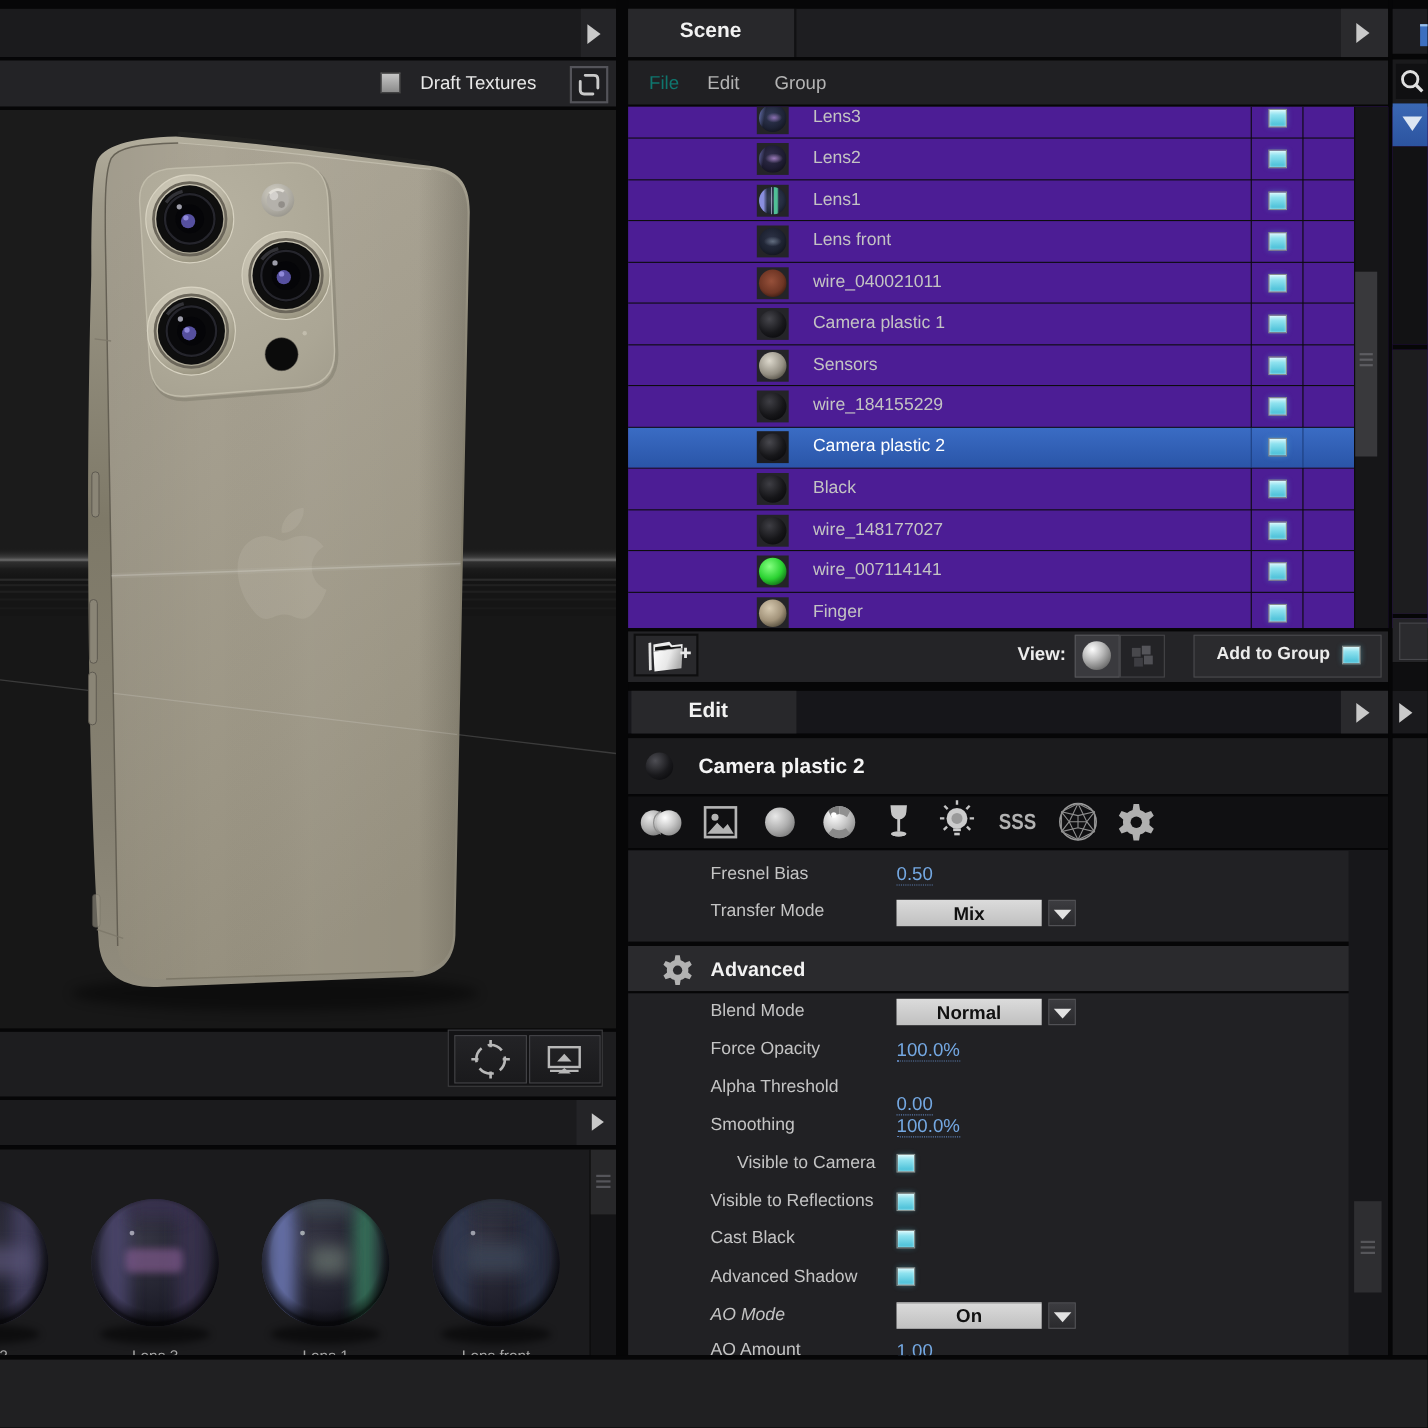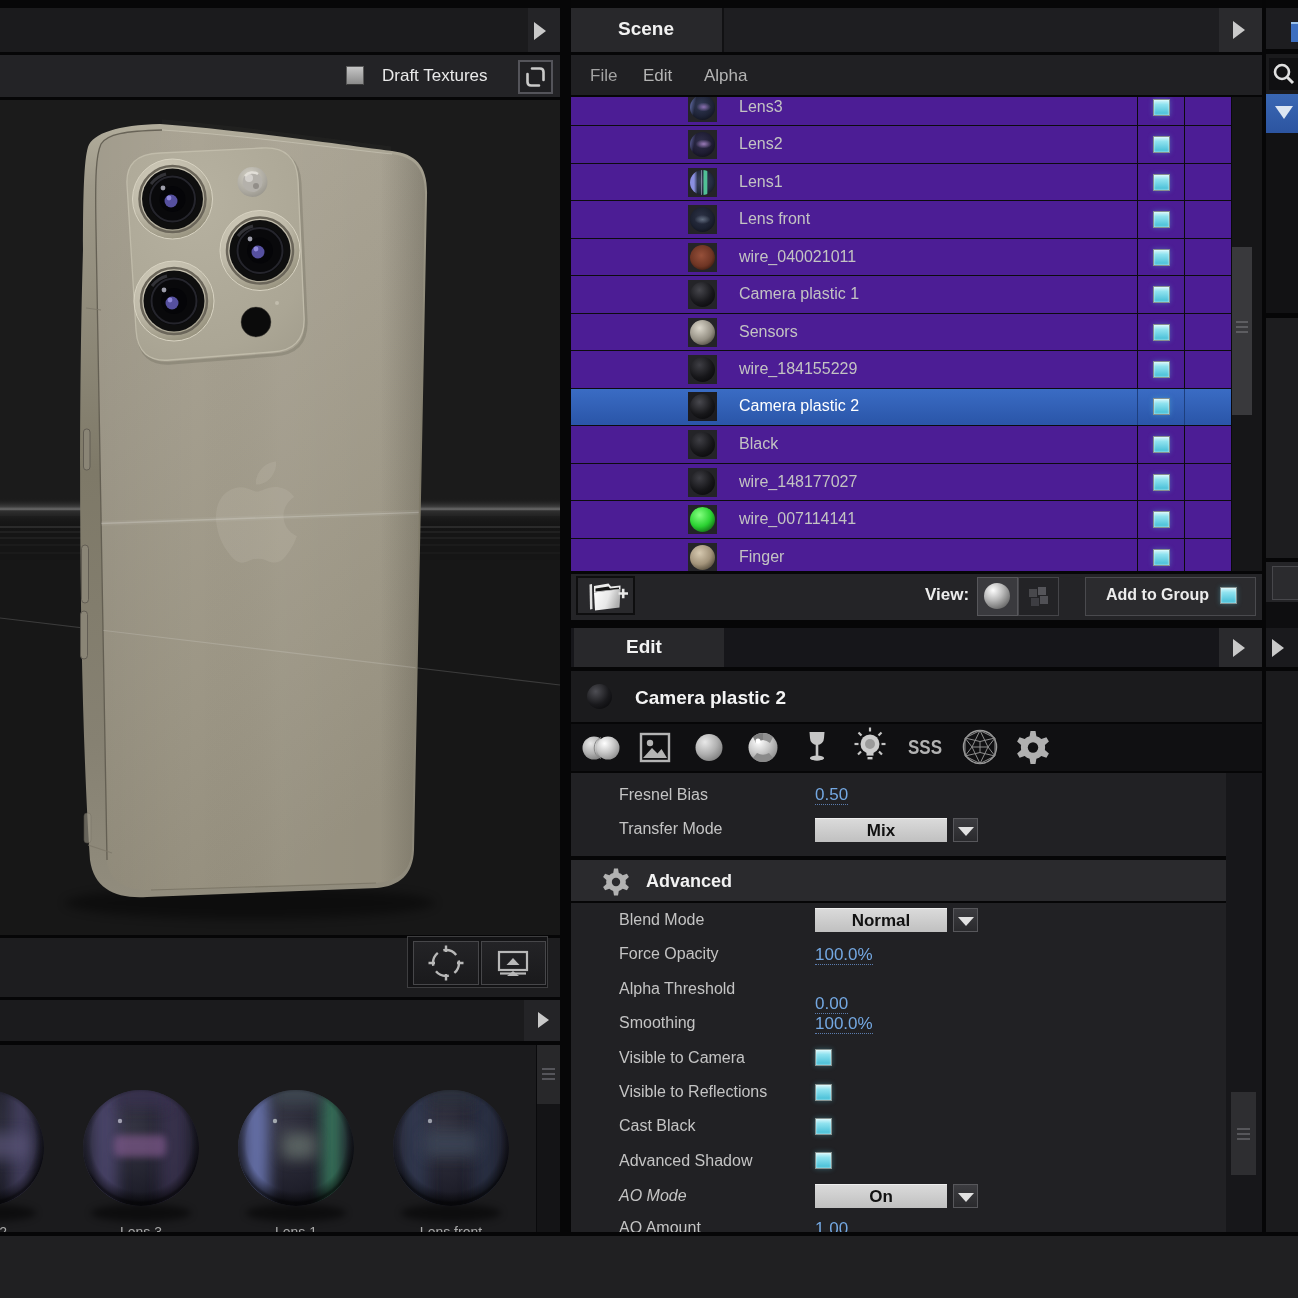--- a/index.html
+++ b/index.html
@@ -4,21 +4,21 @@
 <style>
 html,body{margin:0;padding:0;background:#070708;overflow:hidden;}
 #root{position:relative;width:1298px;height:1298px;overflow:hidden;background:#070708;font-family:"Liberation Sans",sans-serif;}
 .abs{position:absolute;}
 .txt{position:absolute;color:#c6c6c6;font-size:17px;white-space:nowrap;}
 .arr{position:absolute;width:0;height:0;border-top:9px solid transparent;border-bottom:9px solid transparent;border-left:12px solid #c9c9c9;}
 .chk{position:absolute;width:15px;height:15px;border:1px solid #87918f;background:linear-gradient(180deg,#d6f7fb 0%,#8fe2ef 30%,#43bdd6 100%);box-shadow:inset 0 0 2px #eafdff,0 0 5px rgba(90,205,230,0.35);}
 .ddl{position:absolute;width:132px;height:23px;background:linear-gradient(180deg,#dadada,#c0c0c0);border-top:1px solid #eeeeee;text-align:center;color:#111111;font-weight:bold;font-size:17px;line-height:23px;}
 .ddb{position:absolute;width:25px;height:24px;background:linear-gradient(180deg,#3c3c40,#2a2a2d);border:1px solid #57575b;box-sizing:border-box;}
 .ddb:after{content:"";position:absolute;left:4px;top:8px;width:0;height:0;border-left:8px solid transparent;border-right:8px solid transparent;border-top:9px solid #e2e2e2;}
-.lbl{position:absolute;left:619px;color:#c4c4c4;font-size:16px;white-space:nowrap;text-align:right;}
+.lbl{position:absolute;left:646px;color:#c4c4c4;font-size:16px;white-space:nowrap;text-align:right;}
 .val{position:absolute;left:815px;color:#74a8e2;font-size:17px;border-bottom:1px dotted #5b7cae;white-space:nowrap;line-height:18px;}
 .rtxt{position:absolute;left:739px;color:#c3c3c3;font-size:16px;}
 .th{position:absolute;left:688px;width:29px;height:29px;background:#242428;}
 .th i{display:block;width:25px;height:25px;margin:2px;border-radius:50%;}
 </style>
 </head>
 <body>
 <div id="root">
 
 <div class="abs" style="left:0;top:8px;width:560px;height:44px;background:#1b1b1d;"></div>
@@ -323,23 +323,23 @@
 
 <div class="abs" style="left:571px;top:8px;width:691px;height:44px;background:#1e1e21;"></div>
 <div class="abs" style="left:571px;top:8px;width:151px;height:44px;background:#28282b;"></div>
 <div class="txt" style="left:618px;top:18px;color:#f2f2f2;font-weight:bold;font-size:19px;">Scene</div>
 <div class="abs" style="left:722px;top:8px;width:2px;height:44px;background:#111113;"></div>
 <div class="abs" style="left:1219px;top:8px;width:43px;height:44px;background:#2a2a2d;"></div>
 <div class="arr" style="left:1233px;top:21px;"></div>
 <div class="abs" style="left:571px;top:52px;width:691px;height:3px;background:#060607;"></div>
 
 <div class="abs" style="left:571px;top:55px;width:691px;height:42px;background:#202023;"></div>
-<div class="txt" style="left:590px;top:66px;color:#a3a3a3;font-size:17px;">File</div>
+<div class="txt" style="left:590px;top:66px;color:#0f766e;font-size:17px;">File</div>
 <div class="txt" style="left:643px;top:66px;color:#b4b4b4;font-size:17px;">Edit</div>
-<div class="txt" style="left:704px;top:66px;color:#b4b4b4;font-size:17px;">Alpha</div>
+<div class="txt" style="left:704px;top:66px;color:#b4b4b4;font-size:17px;">Group</div>
 <div class="abs" style="left:571px;top:95px;width:691px;height:2px;background:#060607;"></div>
 
 <div class="abs" style="left:571px;top:97px;width:833px;height:474px;background:#4c1d95;overflow:hidden;" id="list">
 <div class="abs" style="left:566px;top:0;width:1px;height:474px;background:#0b0b0d;"></div>
 <div class="abs" style="left:613px;top:0;width:1px;height:474px;background:#0b0b0d;"></div>
 <div class="abs" style="left:0;top:28px;width:660px;height:1px;background:#0c0c0e;"></div>
 <div class="abs" style="left:0;top:66px;width:660px;height:1px;background:#0c0c0e;"></div>
 <div class="abs" style="left:0;top:103px;width:660px;height:1px;background:#0c0c0e;"></div>
 <div class="abs" style="left:0;top:141px;width:660px;height:1px;background:#0c0c0e;"></div>
 <div class="abs" style="left:0;top:178px;width:660px;height:1px;background:#0c0c0e;"></div>
@@ -570,21 +570,21 @@
 <div class="abs" style="left:571px;top:901px;width:691px;height:2px;background:#060607;"></div>
 <div class="lbl" style="top:911px;">Blend Mode</div>
 <div class="ddl" style="left:815px;top:908px;">Normal</div>
 <div class="ddb" style="left:953px;top:908px;"></div>
 <div class="lbl" style="top:945px;">Force Opacity</div>
 <div class="val" style="top:946px;">100.0%</div>
 <div class="lbl" style="top:980px;">Alpha Threshold</div>
 <div class="val" style="top:995px;">0.00</div>
 <div class="lbl" style="top:1014px;">Smoothing</div>
 <div class="val" style="top:1015px;">100.0%</div>
-<div class="lbl" style="top:1049px;">Visible to Camera</div>
+<div class="lbl" style="top:1049px;margin-left:24px;">Visible to Camera</div>
 <div class="chk" style="left:815px;top:1049px;"></div>
 <div class="lbl" style="top:1083px;">Visible to Reflections</div>
 <div class="chk" style="left:815px;top:1084px;"></div>
 <div class="lbl" style="top:1117px;">Cast Black</div>
 <div class="chk" style="left:815px;top:1118px;"></div>
 <div class="lbl" style="top:1152px;">Advanced Shadow</div>
 <div class="chk" style="left:815px;top:1152px;"></div>
 <div class="lbl" style="top:1187px;font-style:italic;">AO Mode</div>
 <div class="ddl" style="left:815px;top:1184px;">On</div>
 <div class="ddb" style="left:953px;top:1184px;"></div>

